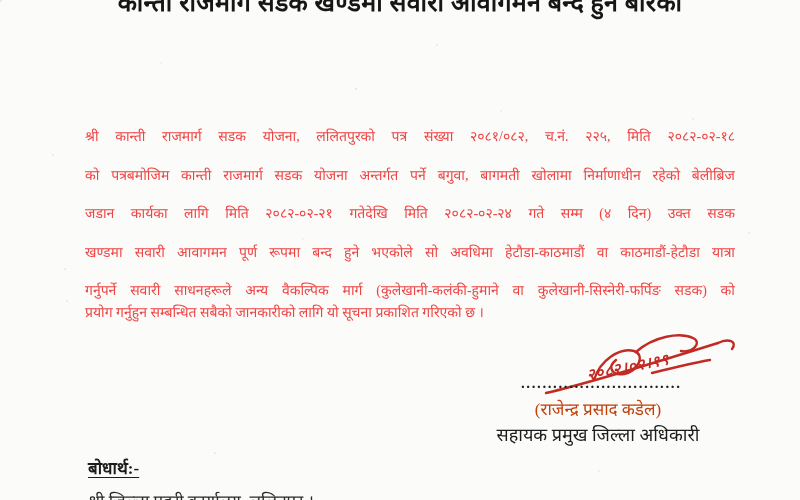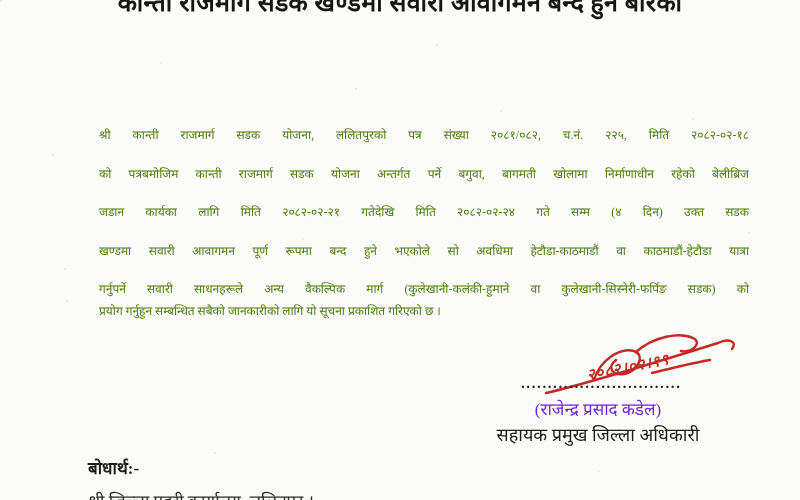--- a/index.html
+++ b/index.html
@@ -14,52 +14,52 @@
     font-size:25px;font-weight:700;white-space:nowrap;letter-spacing:.3px;
     color:#161616;
   }
   .subject{
     position:absolute;top:46px;left:0;width:800px;
     display:flex;justify-content:center;
     font-size:23px;font-weight:700;color:#161616;
   }
   .body-line{
     position:absolute;left:85px;width:650px;
-    font-size:12px;line-height:1.3;color:#4d7c0f;
+    font-size:14px;line-height:1.3;color:#ef4444;
     text-align:justify;text-align-last:justify;
-    overflow:hidden;max-height:30px;white-space:nowrap;margin-left:14px;
+    overflow:hidden;max-height:30px;white-space:nowrap;
   }
   .body-line.last{text-align-last:left;}
   .bl0{top:128px;} .bl1{top:167px;} .bl2{top:205px;}
   .bl3{top:244px;} .bl4{top:282px;} .bl5{top:304px;}
 
   .sig-scrawl{position:absolute;left:540px;top:330px;width:235px;height:70px;}
   .sig-date{
     position:absolute;left:586px;top:356px;
     color:#c22a24;font-size:15px;font-weight:700;font-style:italic;
     letter-spacing:1px;transform:rotate(-11deg);white-space:nowrap;
   }
   .sig-dots{
     position:absolute;left:521px;top:375px;width:160px;
     font-size:15px;font-weight:700;letter-spacing:1.6px;color:#222;
     white-space:nowrap;overflow:hidden;
   }
   .sig-name{
     position:absolute;left:498px;top:397px;width:200px;
     display:flex;justify-content:center;
-    font-size:17px;white-space:nowrap;color:#6d28d9;
+    font-size:17px;white-space:nowrap;color:#c2410c;
   }
   .sig-title{
     position:absolute;left:490px;top:422px;width:216px;
     display:flex;justify-content:center;
     font-size:18px;white-space:nowrap;color:#1d1d1d;
   }
   .bodhartha{
     position:absolute;left:88px;top:456px;
-    font-size:17px;font-weight:700;
+    font-size:17px;font-weight:700;text-decoration:underline;
     text-underline-offset:3px;color:#1d1d1d;
   }
   .partial-line{
     position:absolute;left:88px;top:489px;width:420px;height:11px;
     overflow:hidden;font-size:17px;color:#2a2a2a;white-space:nowrap;
   }
   .specks{
     position:absolute;top:0;left:0;width:2px;height:2px;border-radius:50%;
     background:rgba(0,0,0,0.09);
     box-shadow:

